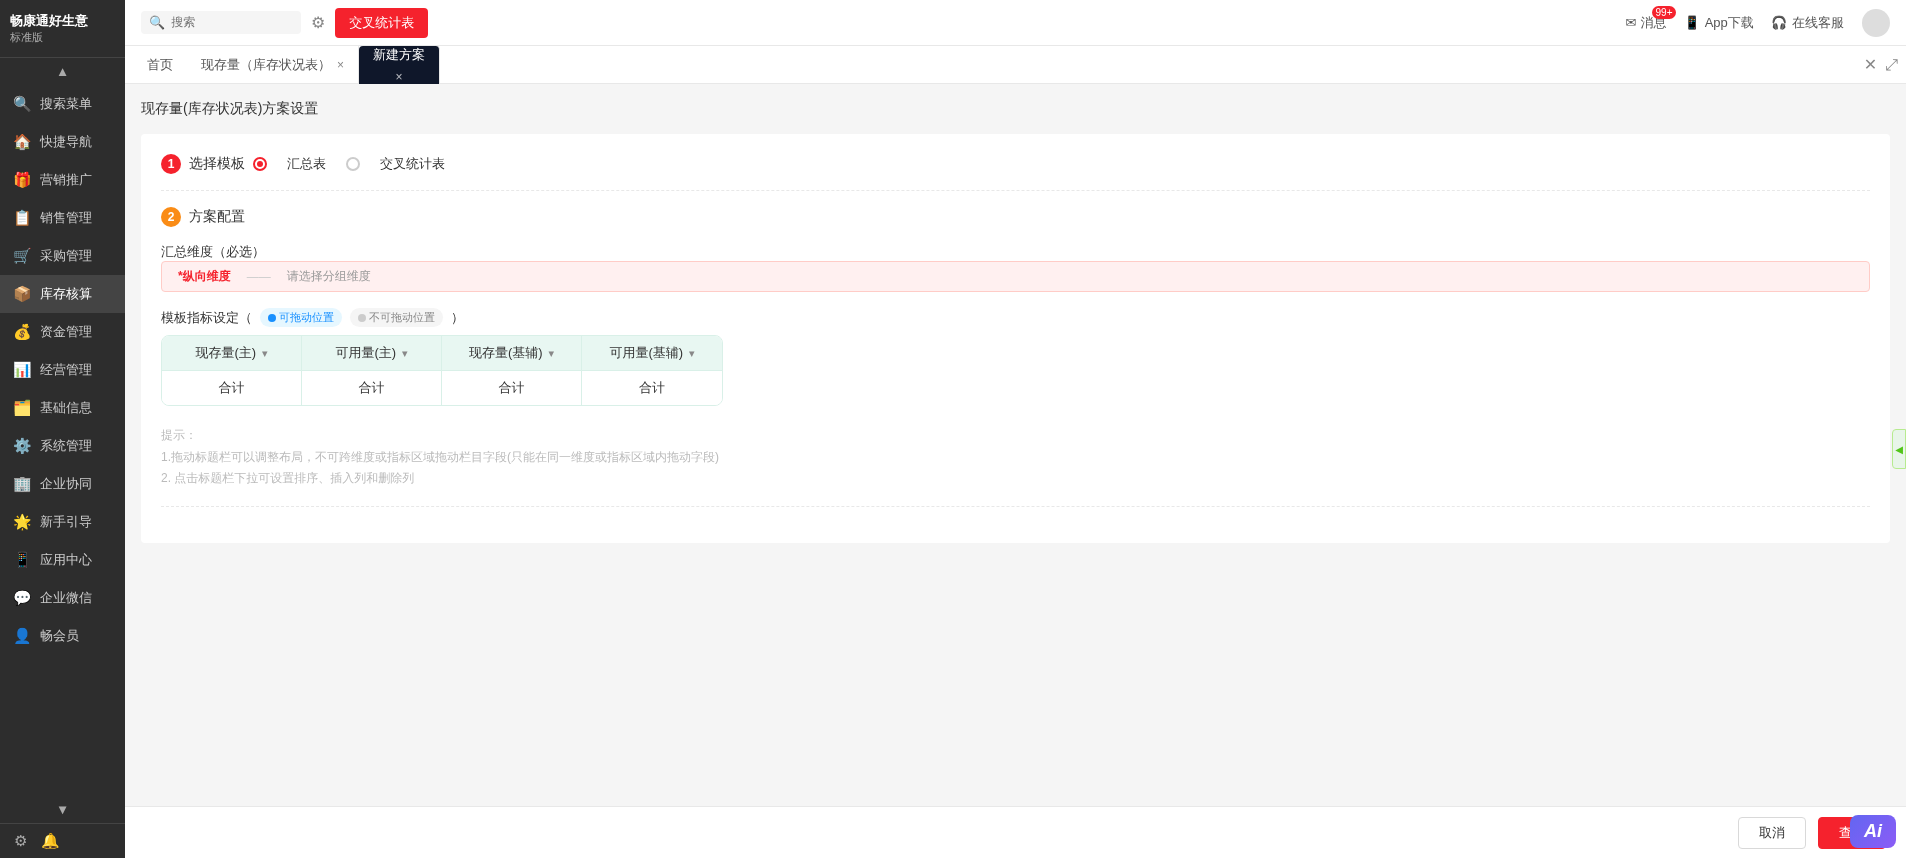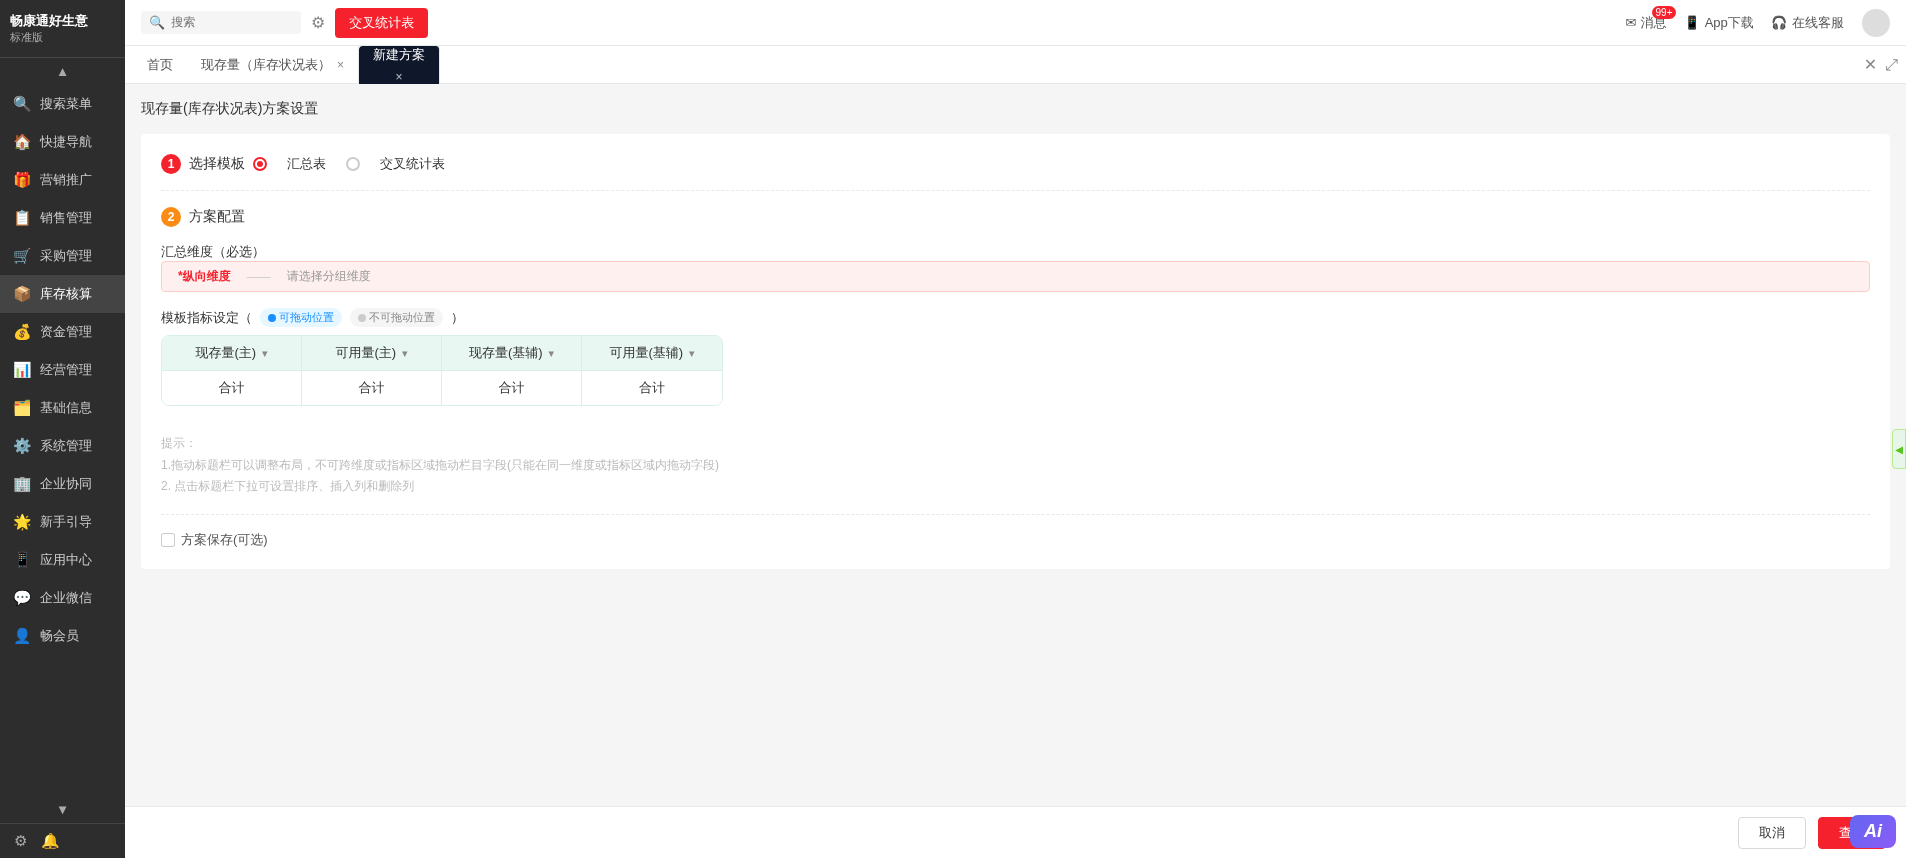--- a/index.html
+++ b/index.html
@@ -233,21 +233,21 @@
       gap: 6px;
       padding: 8px 12px;
       font-size: 13px;
       color: #333;
       border-bottom: 1px solid #d9f0e8;
     }
     .stats-col-body { padding: 8px 12px; font-size: 13px; color: #333; }
     .chevron-down { font-size: 11px; color: #888; }
 
     
-    .tips { margin-top: 24px; color: #bbb; font-size: 12px; line-height: 1.8; }
+    .tips { margin-top: 16px; color: #bbb; font-size: 12px; line-height: 1.8; }
     .tips-title { color: #bbb; }
 
     
     .save-option { display: flex; align-items: center; gap: 6px; margin-top: 16px; font-size: 13px; color: #555; cursor: pointer; }
     .save-checkbox { width: 14px; height: 14px; border: 1px solid #ccc; border-radius: 2px; }
 
     
     .footer {
       background: #fff;
       border-top: 1px solid #e8e8e8;
@@ -532,24 +532,20 @@
 
         <div class="tips">
           <span class="tips-title">提示：</span>
           <div>1.拖动标题栏可以调整布局，不可跨维度或指标区域拖动栏目字段(只能在同一维度或指标区域内拖动字段)</div>
           <div>2. 点击标题栏下拉可设置排序、插入列和删除列</div>
         </div>
       </div>
 
       <hr class="section-divider">
 
-      <div class="save-option">
-        <div class="save-checkbox"></div>
-        <span>方案保存(可选)</span>
-      </div>
 
     </div>
   </div>
 
   <div class="footer">
     <button class="btn-cancel">取消</button>
     <button class="btn-query">查询</button>
   </div>
 
 </div>

